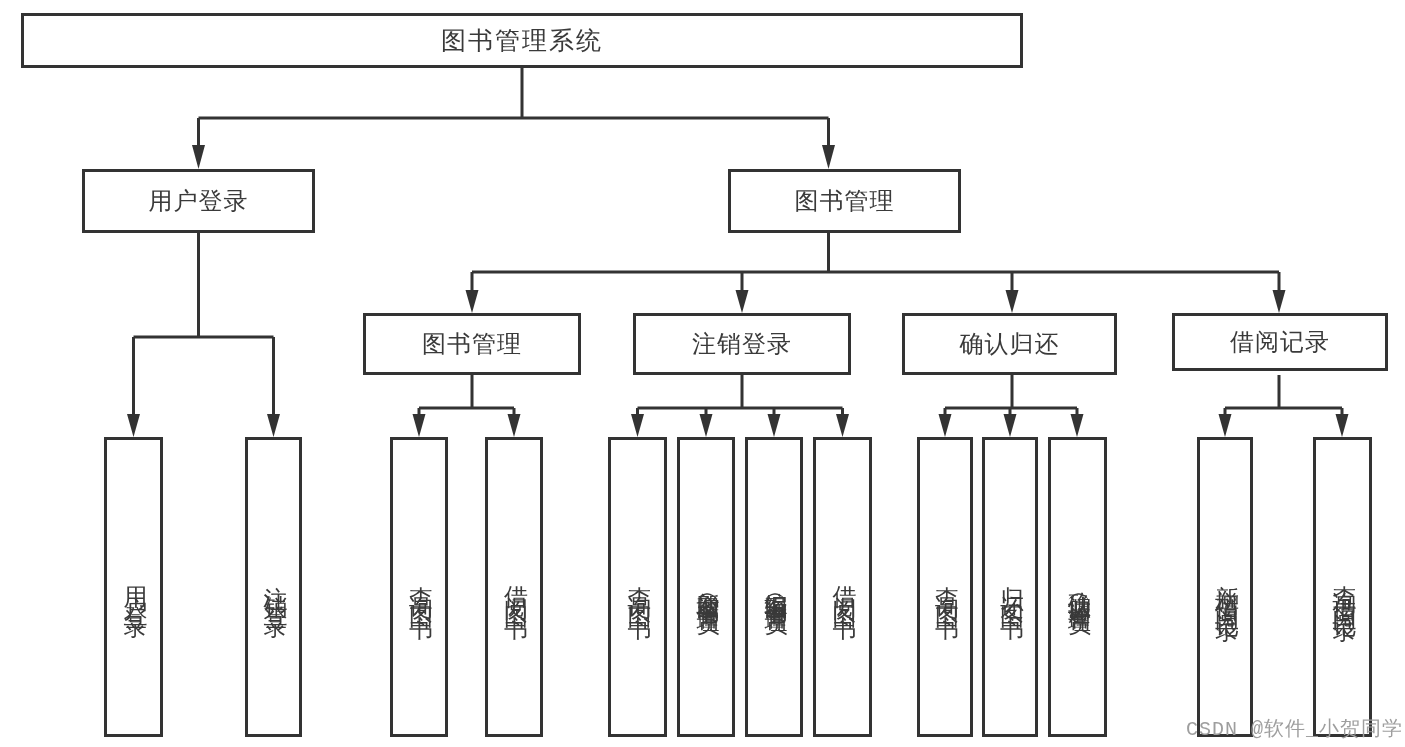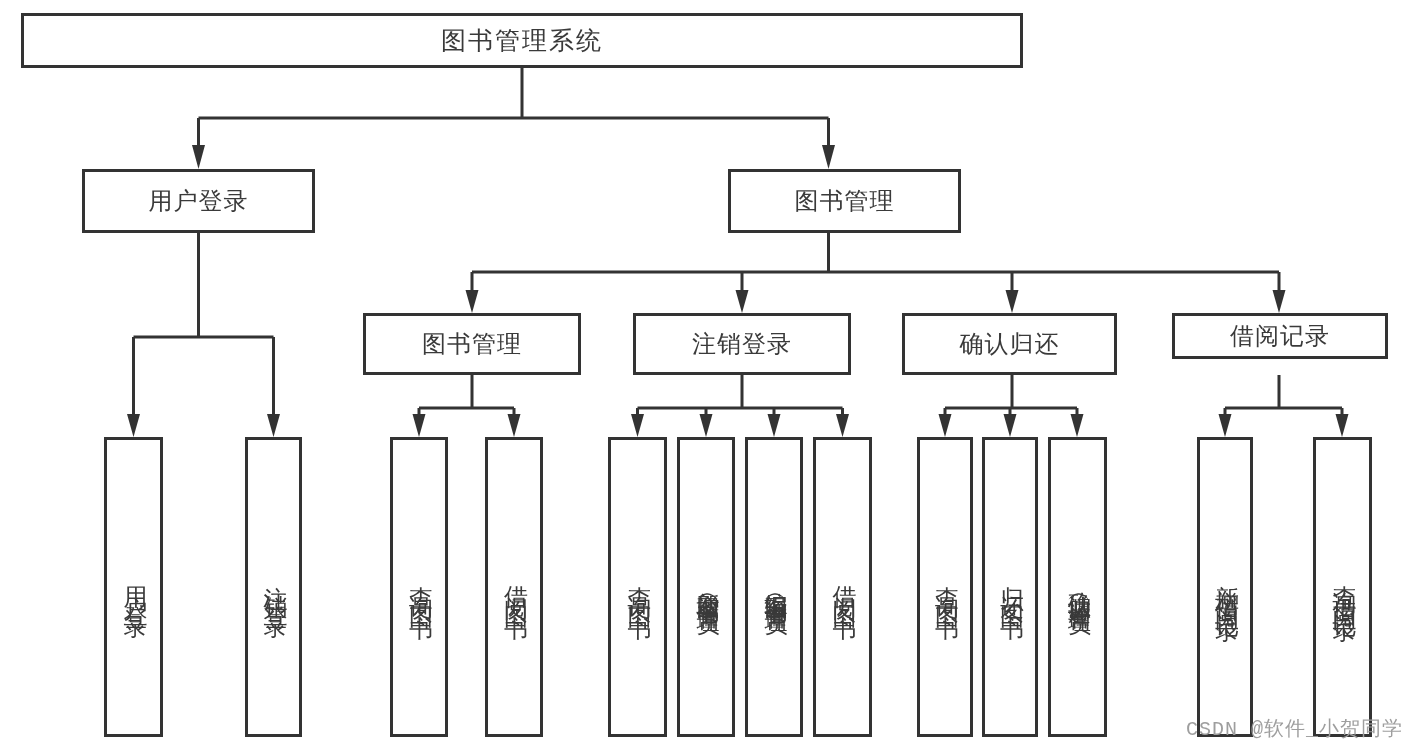--- a/index.html
+++ b/index.html
@@ -101,21 +101,21 @@
 
   <div class="node h" style="left:363px;top:313px;width:218px;height:62px">
     <span>图书管理</span>
   </div>
   <div class="node h" style="left:633px;top:313px;width:218px;height:62px">
     <span>注销登录</span>
   </div>
   <div class="node h" style="left:902px;top:313px;width:215px;height:62px">
     <span>确认归还</span>
   </div>
-  <div class="node h" style="left:1172px;top:313px;width:216px;height:46px">
+  <div class="node h" style="left:1172px;top:313px;width:216px;height:58px">
     <span>借阅记录</span>
   </div>
 
   <div class="node v s4" style="left:104px;top:437px;width:59px;height:300px">
     <span>用户登录</span>
   </div>
   <div class="node v s4" style="left:245px;top:437px;width:57px;height:300px">
     <span>注销登录</span>
   </div>
 

